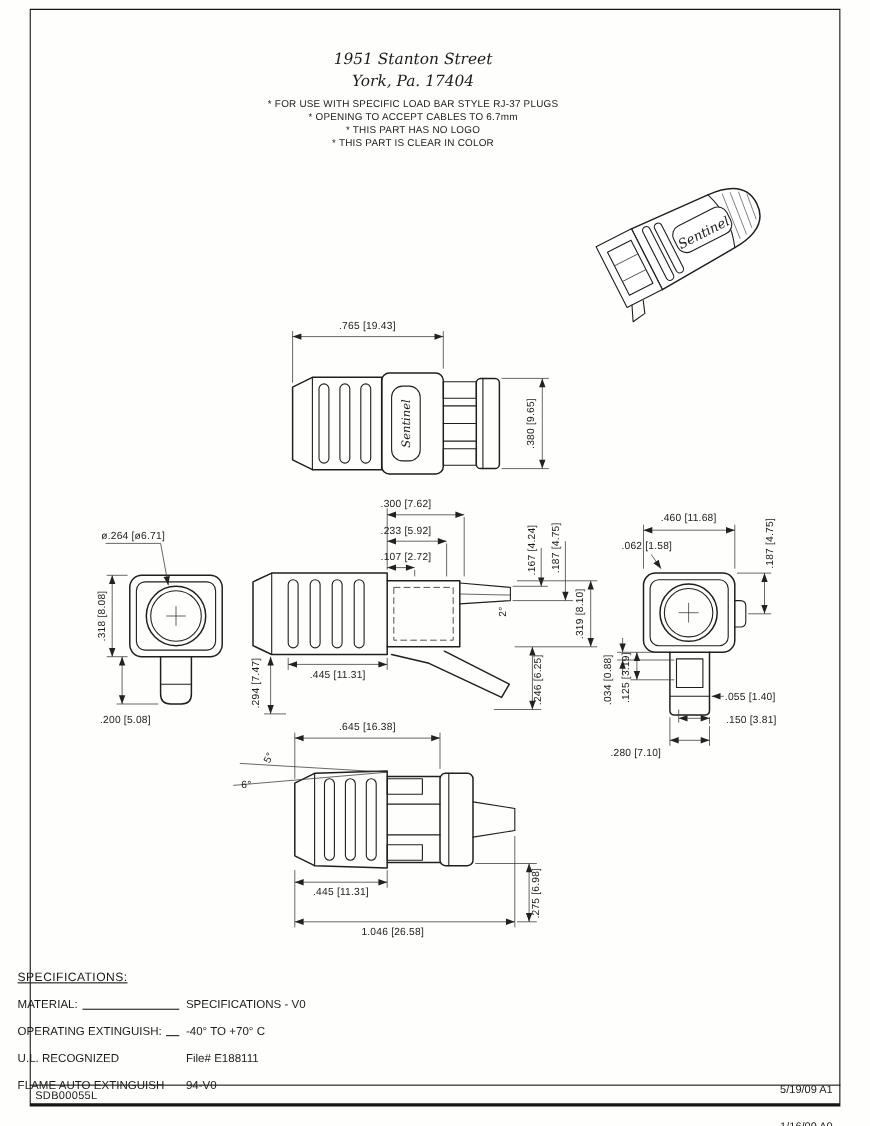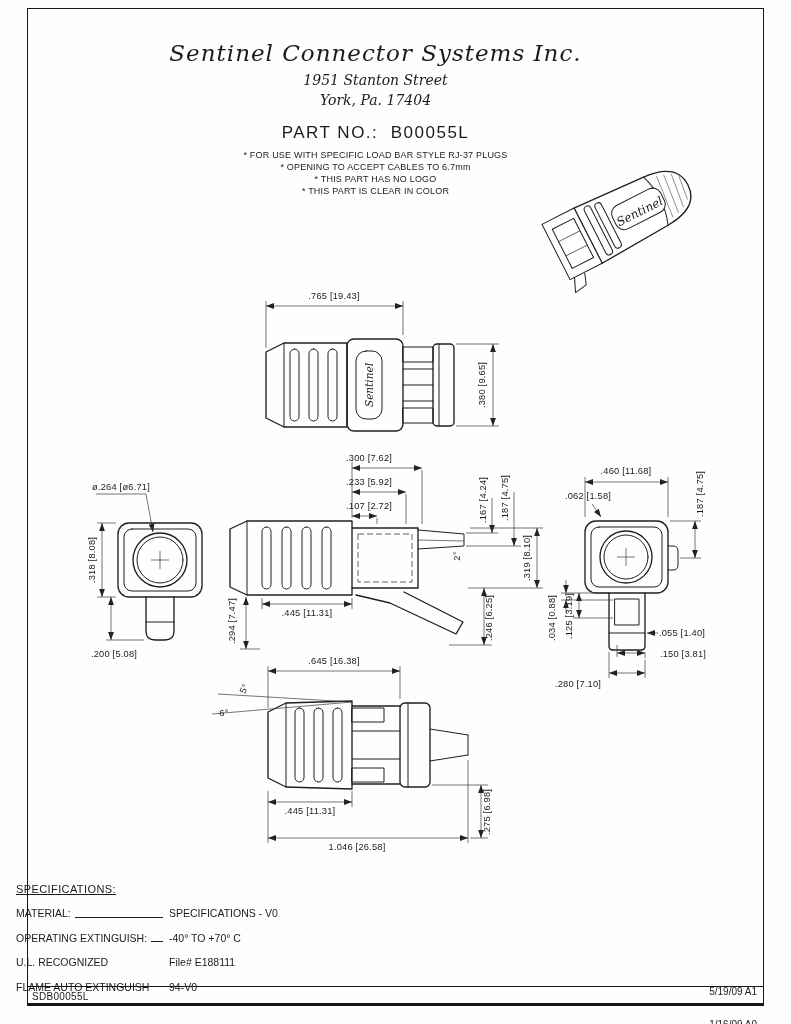--- a/index.html
+++ b/index.html
@@ -34,24 +34,22 @@
   text.brand{font-family:"DejaVu Serif","Liberation Serif",serif;font-style:italic;font-size:10.5px;fill:#1b1b1b}
   text.brand-iso{font-size:12px}
 </style>
 </head>
 <body>
 
 <div class="sheet">
   <div class="sheet-border"></div>
 
   <div class="header">
-    <div class="company">Sentinel Connector Systems Inc.</div>
     <div class="addr first">1951 Stanton Street</div>
     <div class="addr">York, Pa. 17404</div>
-    <div class="partno">PART NO.:  B00055L</div>
     <div class="notes">
       <div class="note">* FOR USE WITH SPECIFIC LOAD BAR STYLE RJ-37 PLUGS</div>
       <div class="note">* OPENING TO ACCEPT CABLES TO 6.7mm</div>
       <div class="note">* THIS PART HAS NO LOGO</div>
       <div class="note">* THIS PART IS CLEAR IN COLOR</div>
     </div>
   </div>
 
   <svg class="drawing" width="791" height="1024" viewBox="0 0 791 1024">
     <defs>

